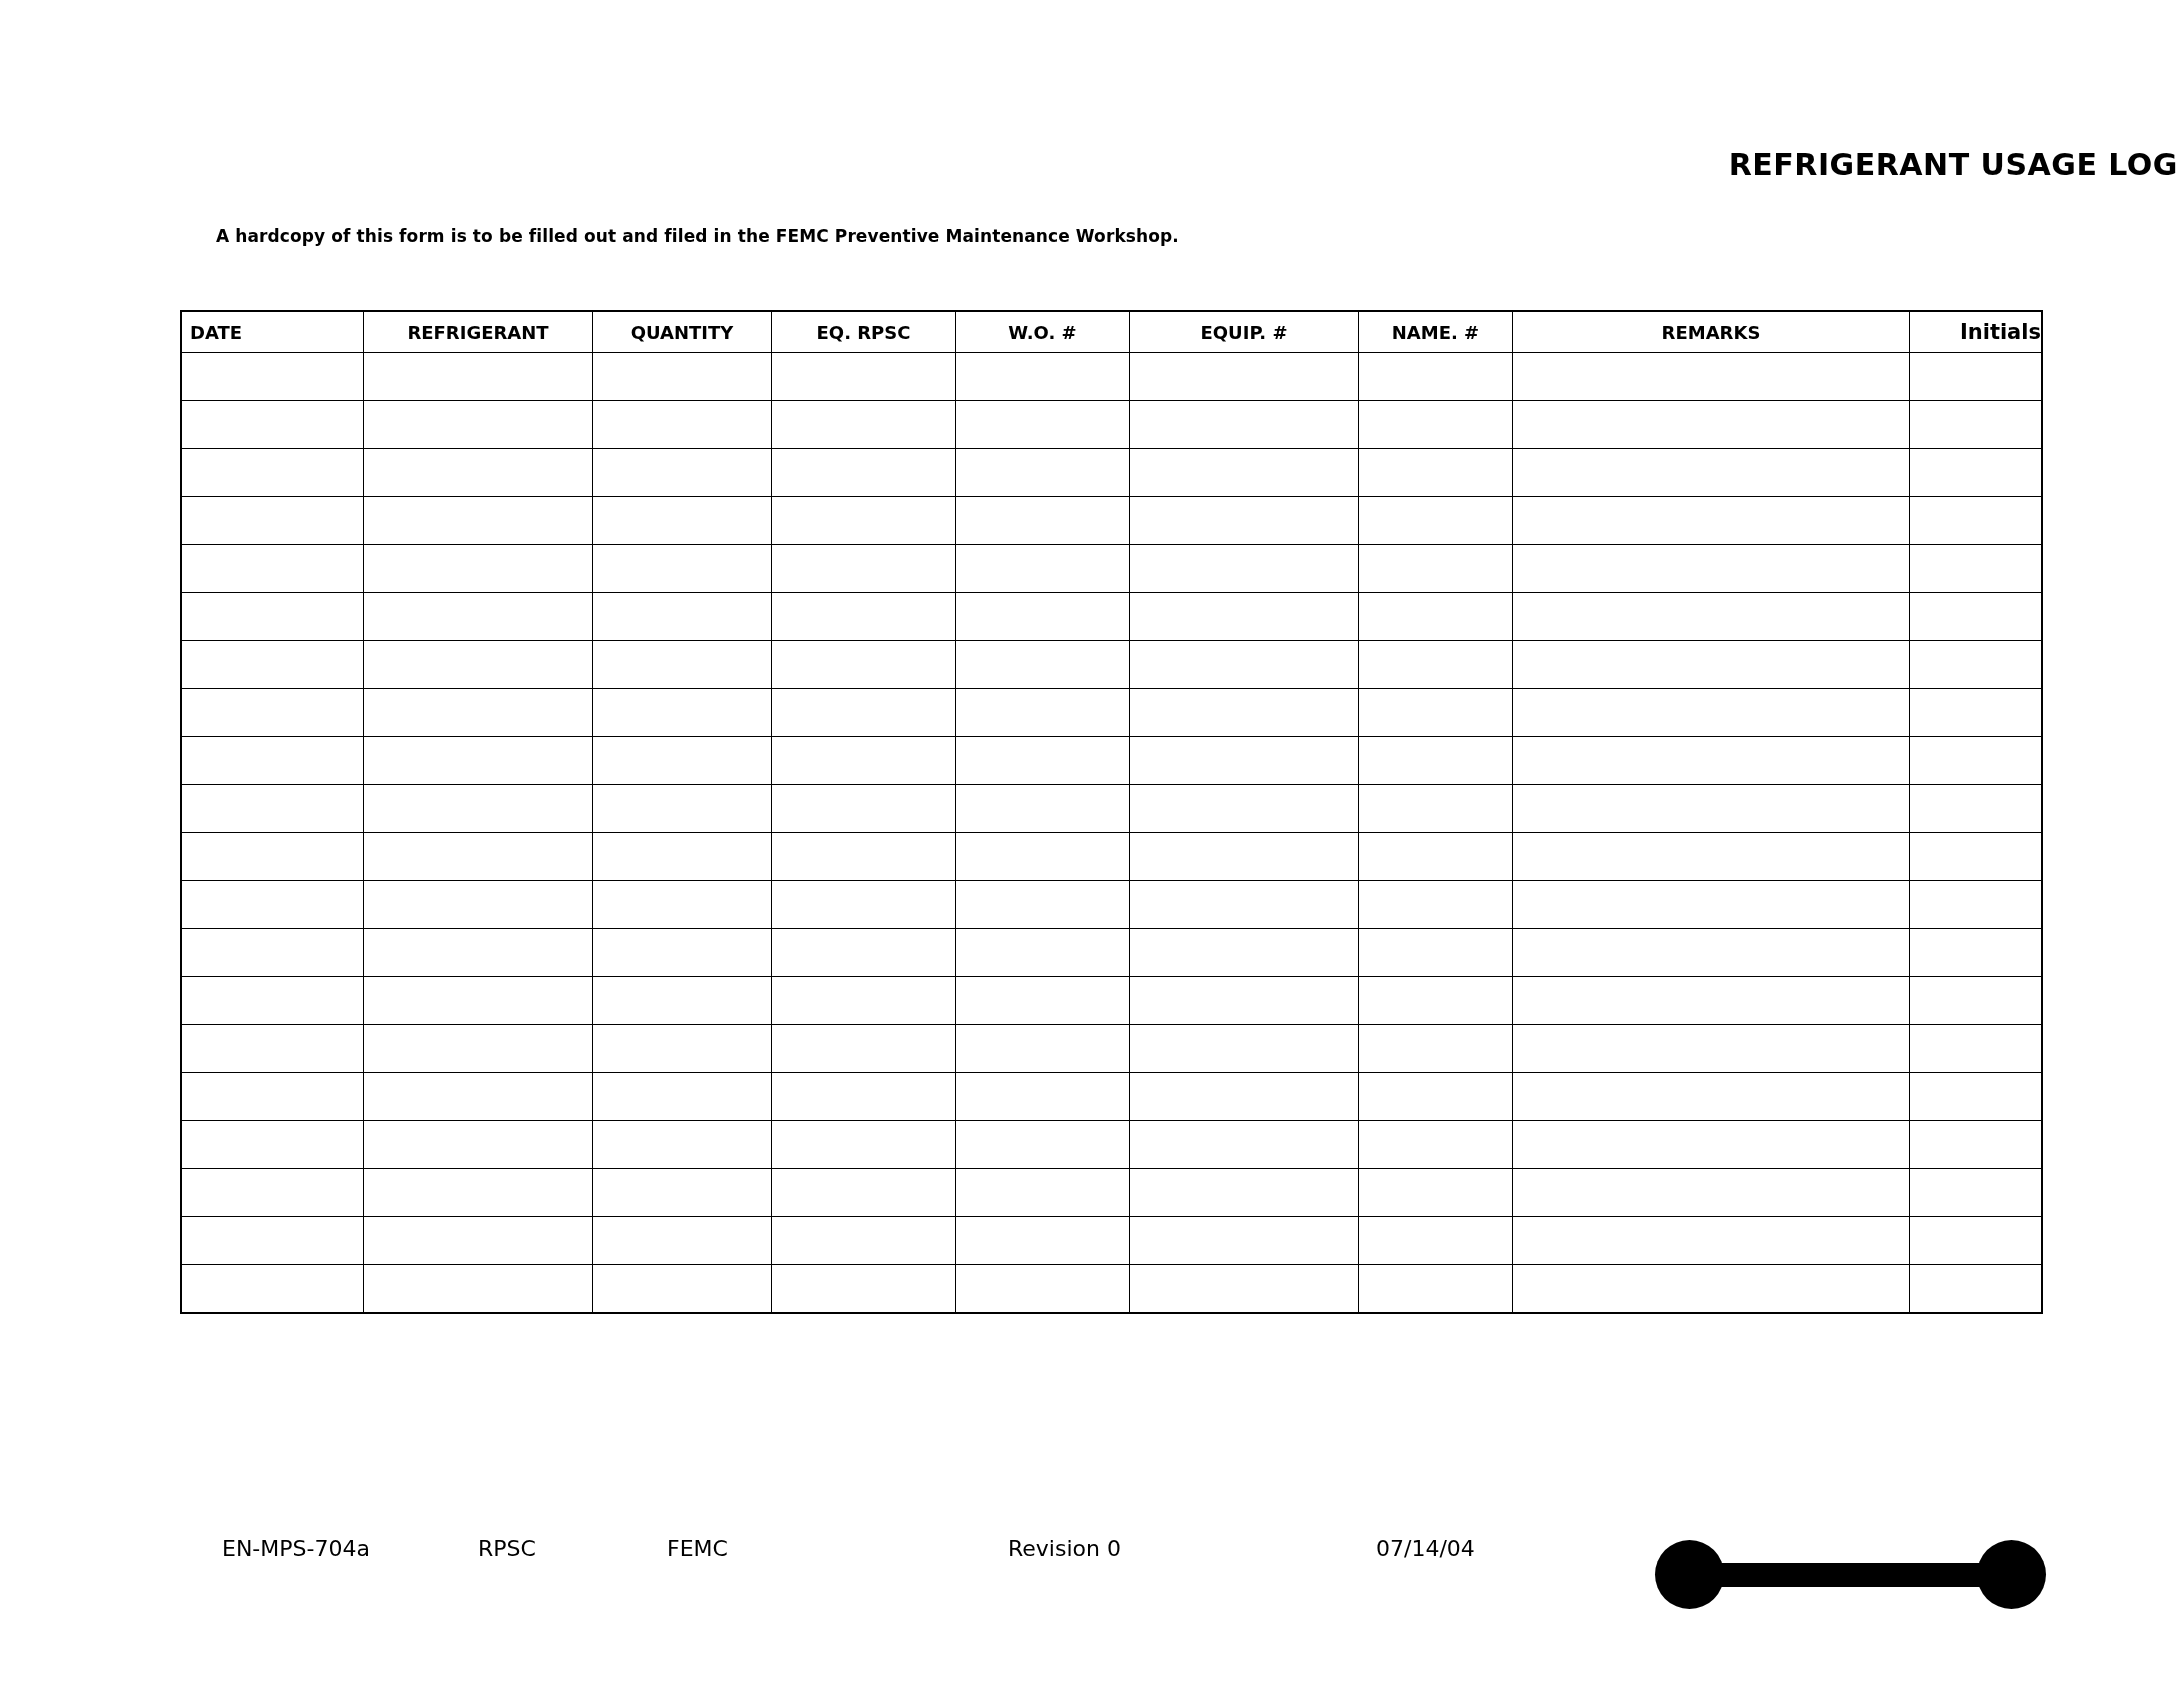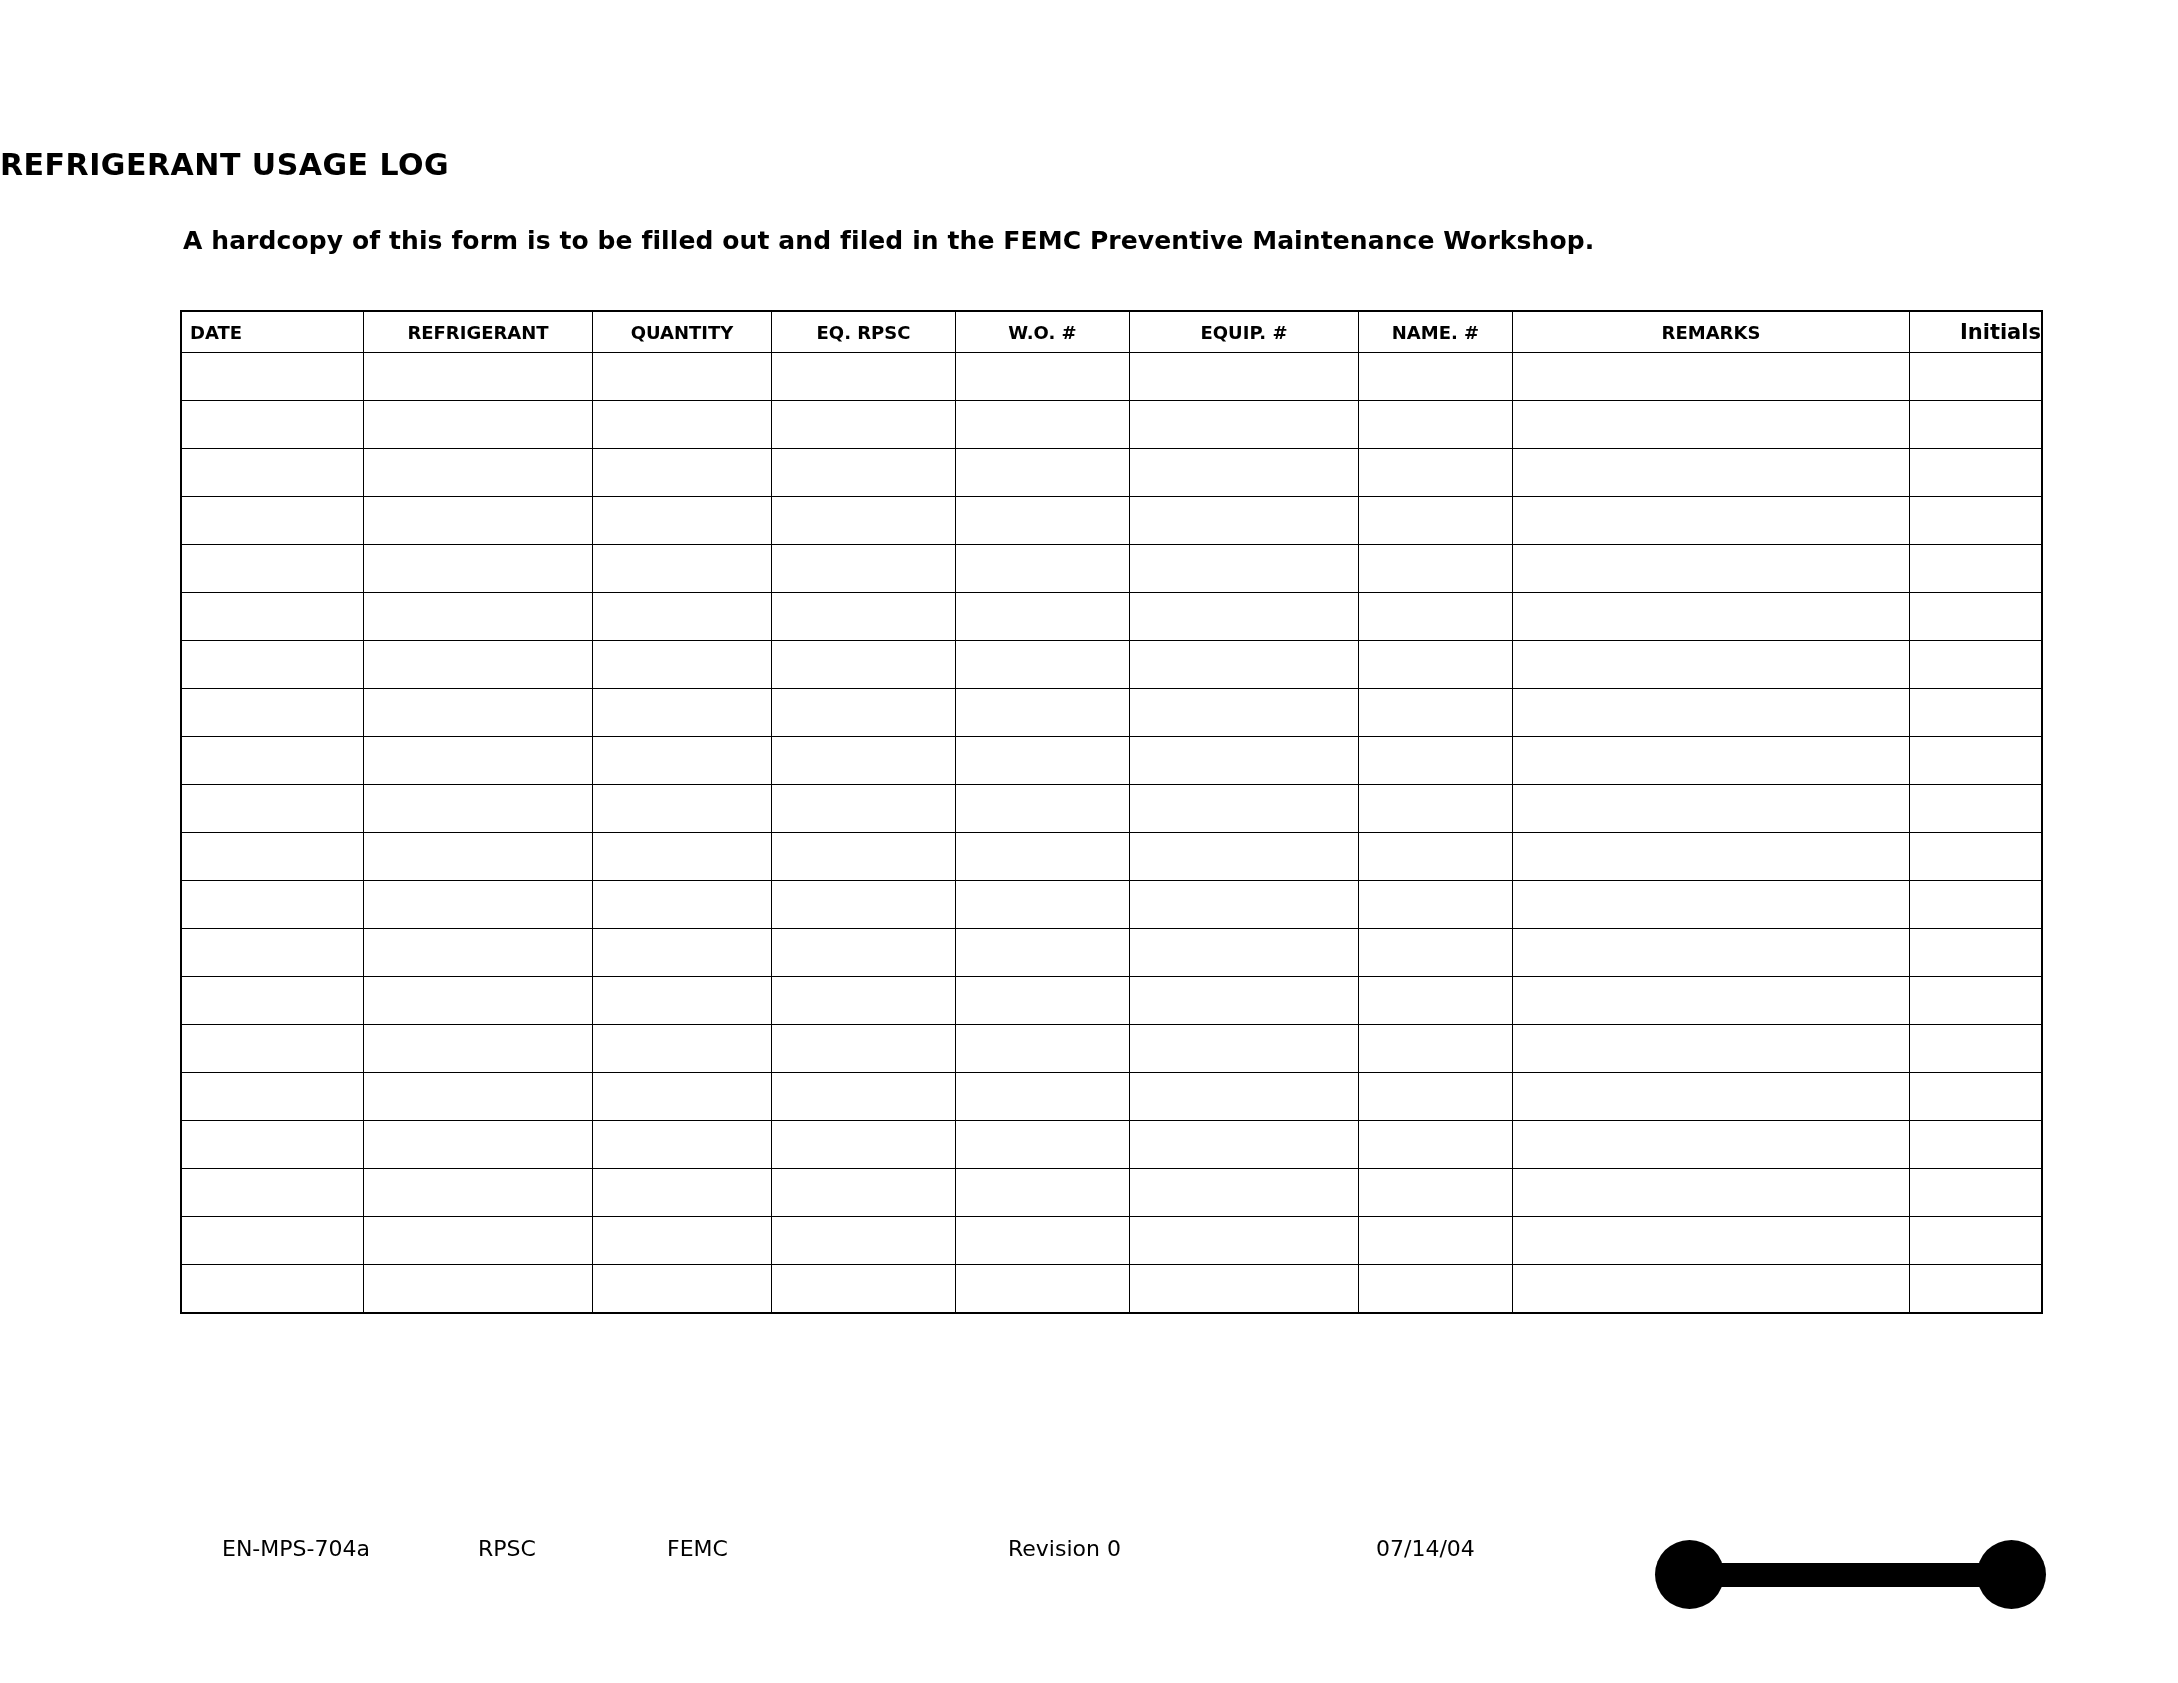--- a/index.html
+++ b/index.html
@@ -18,31 +18,31 @@
   .page {
     position: absolute;
     inset: 0;
     background: #ffffff;
   }
   .doc-title {
     position: absolute;
     top: 147px;
     left: 0;
     width: 2178px;
-    text-align: left;
+    text-align: right;
     font-size: 30px;
     font-weight: bold;
     letter-spacing: 0.5px;
   }
   .doc-subtitle {
     position: absolute;
     top: 226px;
-    left: 183px;
+    left: 216px;
     width: 1841px;
-    font-size: 25px;
+    font-size: 17px;
     font-weight: bold;
     letter-spacing: 0.1px;
   }
   .log-table-wrap {
     position: absolute;
     top: 310px;
     left: 180px;
     width: 1843px;
   }
   table.log-table {

